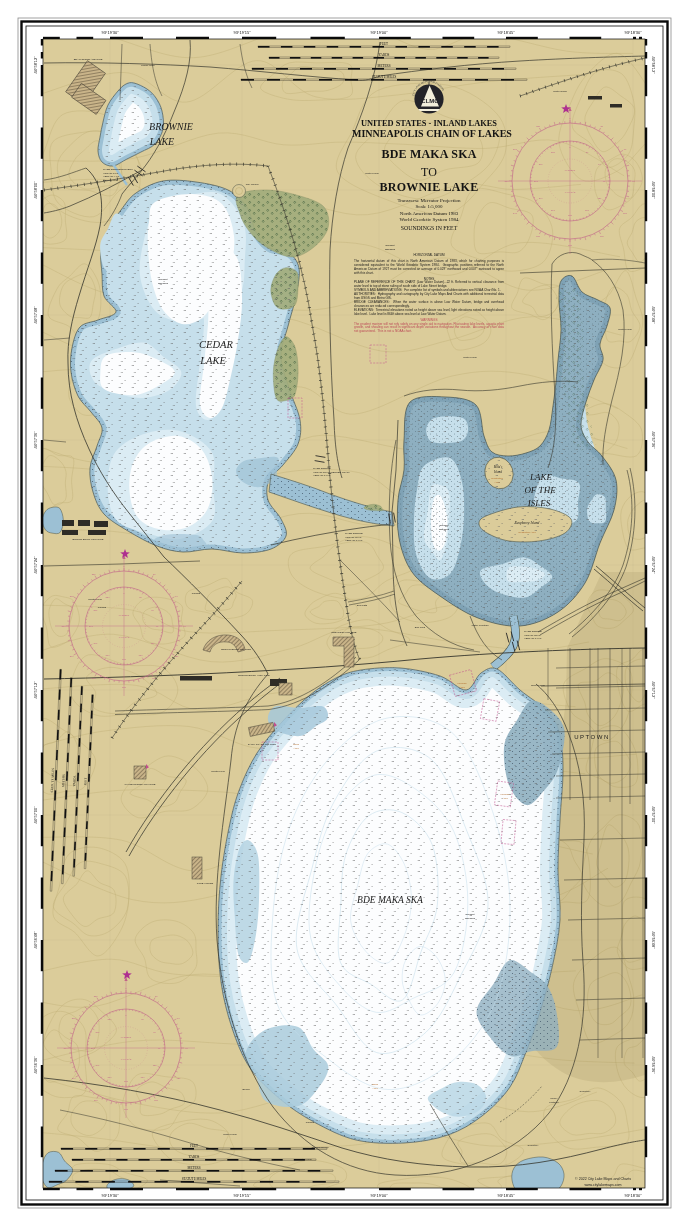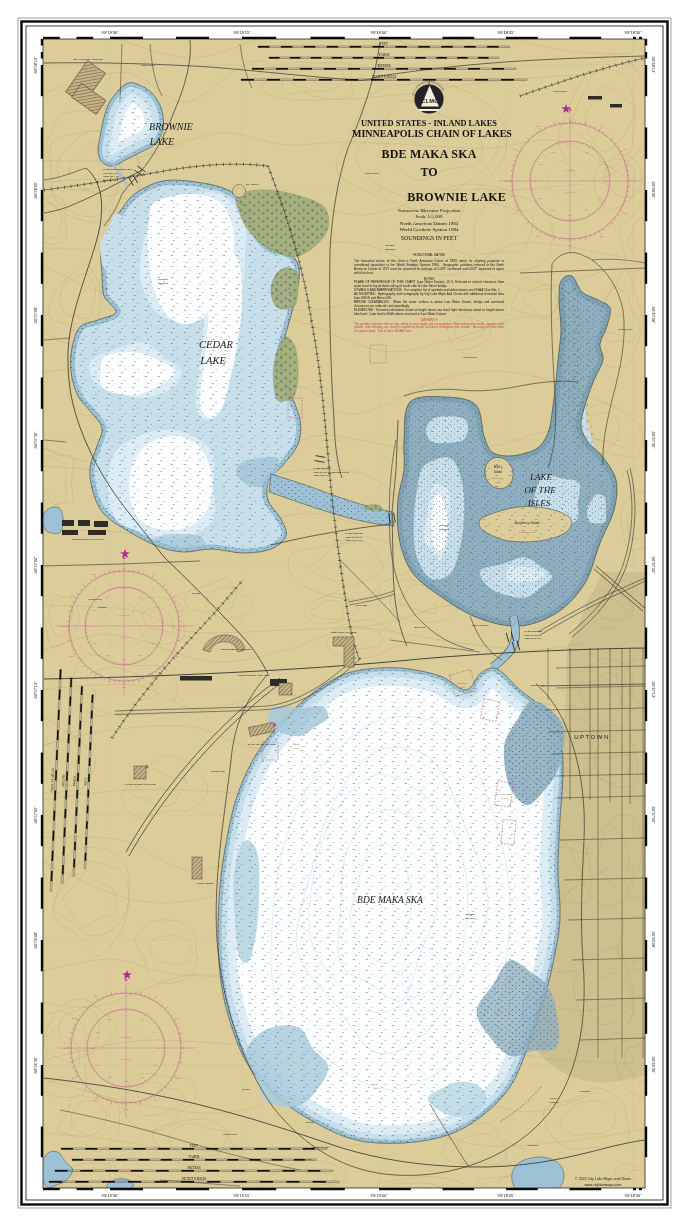--- a/index.html
+++ b/index.html
@@ -1318,22 +1318,22 @@
 <line x1="19" y1="2.5" x2="19" y2="6" stroke="#232329" stroke-width="0.8"></line>
 <text font-size="2.6" fill="#3a3a38" font-family="Liberation Sans,sans-serif"><textPath href="#lgarc" startOffset="8%">CITY LAKE MAPS AND CHARTS</textPath></text>
 <path d="M19.6,6.5 L29,27.5 L11,27.5 Z" fill="#f2eedc"></path>
 <path d="M8,30 L30,30 L28,32 L10,32 Z" fill="#f2eedc"></path>
 <text x="20" y="24" font-size="6" font-weight="bold" text-anchor="middle" font-family="Liberation Sans,sans-serif" fill="#232329">CLMC</text>
 </svg>
     </div>
 <div style="font-size:8.4px;font-weight:bold;margin-top:1px;white-space:nowrap;">UNITED STATES - INLAND LAKES</div>
 <div style="font-size:10px;font-weight:bold;white-space:nowrap;margin-left:0px;">MINNEAPOLIS CHAIN OF LAKES</div>
 <div style="font-size:12px;font-weight:bold;margin-top:8px;letter-spacing:0.2px;">BDE MAKA SKA</div>
-<div style="font-size:12px;font-weight:bold;margin-top:3px;">TO</div>
-<div style="font-size:12px;font-weight:bold;margin-top:10px;letter-spacing:0.2px;text-align:right;">BROWNIE LAKE</div>
+<div style="font-size:12px;font-weight:normal;margin-top:3px;">TO</div>
+<div style="font-size:12px;font-weight:bold;margin-top:0;letter-spacing:0.2px;">BROWNIE LAKE</div>
 <div style="font-size:5px;margin-top:3px;line-height:6.3px;">Transverse Mercator Projection<br>Scale 1:5,000<br>North American Datum 1983<br>World Geodetic System 1984</div>
 <div style="font-size:5.8px;margin-top:2px;">SOUNDINGS IN FEET</div>
 </div>
 <div style="position:absolute;left:354px;top:254px;width:150px;font-family:'Liberation Sans',sans-serif;color:#1b1b1b;font-size:3.1px;line-height:3.9px;text-align:justify;">
 <div style="text-align:center;margin-bottom:2px;">HORIZONTAL DATUM</div>
 <div>The horizontal datum of this chart is North American Datum of 1983, which for charting purposes is considered equivalent to the World Geodetic System 1984.&nbsp; Geographic positions referred to the North American Datum of 1927 must be corrected an average of 0.029" northward and 0.007" eastward to agree with this chart.</div>
 <div style="text-align:center;margin-top:2px;">NOTES</div>
 <div>PLANE OF REFERENCE OF THIS CHART (Low Water Datum)...22 ft. Referred to vertical clearance from water level to top of stone railing of south side of Lake Street bridge.</div>
 <div>SYMBOLS AND ABBREVIATIONS:&nbsp; For complete list of symbols and abbreviations see NOAA Chart No. 1.</div>
 <div>AUTHORITIES:&nbsp; Hydrography and cartography by City Lake Maps And Charts with additional terrestrial data from USGS and Metro GIS.</div>

